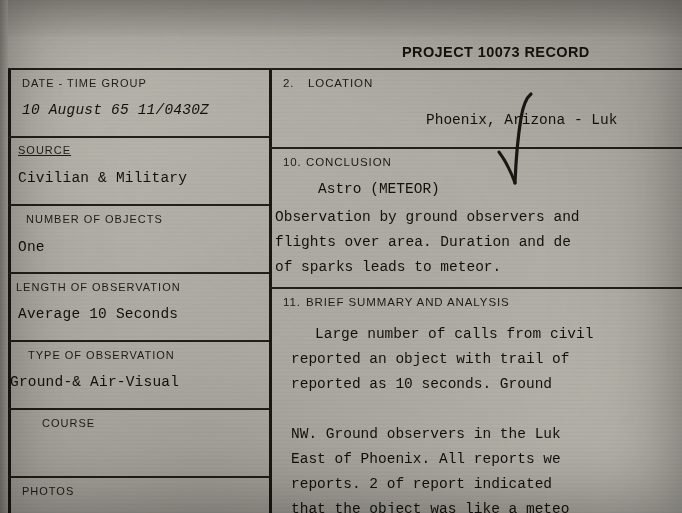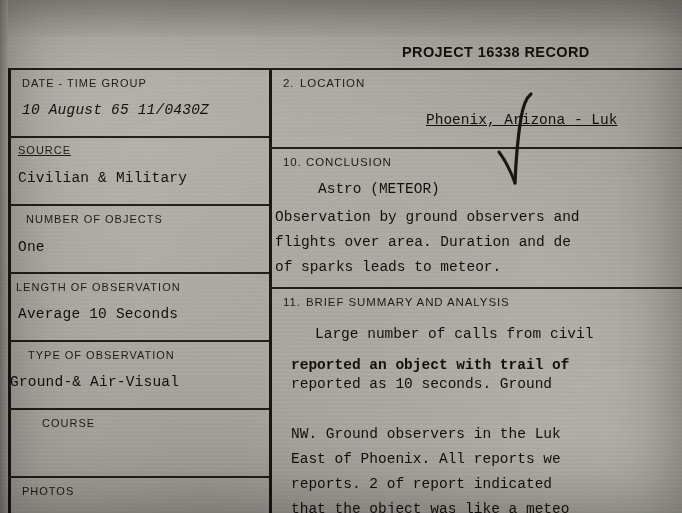--- a/index.html
+++ b/index.html
@@ -140,21 +140,21 @@
   .blurry { filter: blur(0.35px); }
 </style>
 </head>
 <body>
 
 <div id="scan">
 
   <div class="top-margin"></div>
   <div class="left-margin"></div>
 
-  <div class="doc-title blurry">PROJECT 16338 RECORD</div>
+  <div class="doc-title blurry">PROJECT 10073 RECORD</div>
 
   <div class="form">
 
     <div class="vrule outer-left"></div>
     <div class="vrule mid"></div>
 
     <div class="hrule" style="left:0px; top:0px; width:261px;"></div>
     <div class="hrule" style="left:0px; top:68px; width:261px;"></div>
     <div class="hrule" style="left:0px; top:136px; width:261px;"></div>
     <div class="hrule" style="left:0px; top:204px; width:261px;"></div>
@@ -179,35 +179,35 @@
     <div class="cell-value blurry" style="left:10px; top:238px;">Average 10 Seconds</div>
 
     <div class="cell-label blurry" style="left:20px; top:281px;">TYPE OF OBSERVATION</div>
     <div class="cell-value blurry" style="left:2px; top:306px;">Ground-&amp; Air-Visual</div>
 
     <div class="cell-label blurry" style="left:34px; top:349px;">COURSE</div>
 
     <div class="cell-label blurry" style="left:14px; top:417px;">PHOTOS</div>
 
     <div class="right-label blurry" style="left:275px; top:9px;">2.</div>
-    <div class="right-label blurry" style="left:292px; top:9px;">LOCATION</div>
-    <div class="right-text blurry" style="left:418px; top:44px;text-decoration:underline;">Phoenix, Arizona - Luk</div>
+    <div class="right-label blurry" style="left:300px; top:9px;">LOCATION</div>
+    <div class="right-text blurry" style="left:418px; top:44px;">Phoenix, Arizona - Luk</div>
 
     <div class="right-label blurry" style="left:275px; top:88px;">10.</div>
     <div class="right-label blurry" style="left:298px; top:88px;">CONCLUSION</div>
     <div class="right-text blurry" style="left:310px; top:113px;">Astro (METEOR)</div>
     <div class="right-text blurry" style="left:267px; top:141px;">Observation by ground observers and</div>
     <div class="right-text blurry" style="left:267px; top:166px;">flights over area.  Duration and de</div>
     <div class="right-text blurry" style="left:267px; top:191px;">of sparks leads to meteor.</div>
 
     <div class="right-label blurry" style="left:275px; top:228px;">11.</div>
     <div class="right-label blurry" style="left:298px; top:228px;">BRIEF SUMMARY AND ANALYSIS</div>
 
     <div class="right-text blurry" style="left:307px; top:258px;">Large number of calls from civil</div>
-    <div class="right-text blurry" style="left:283px; top:289px;font-weight:bold;">reported an object with trail of</div>
+    <div class="right-text blurry" style="left:283px; top:283px;">reported an object with trail of</div>
     <div class="right-text blurry" style="left:283px; top:308px;">reported as 10 seconds.  Ground</div>
     <div class="right-text blurry" style="left:283px; top:358px;">NW.  Ground observers in the Luk</div>
     <div class="right-text blurry" style="left:283px; top:383px;">East of Phoenix.  All reports we</div>
     <div class="right-text blurry" style="left:283px; top:408px;">reports. 2 of report indicated</div>
     <div class="right-text blurry" style="left:283px; top:433px;">that the object was like a meteo</div>
 
     <svg class="checkmark" width="110" height="110" style="left:455px; top:20px;" viewBox="0 0 110 110">
       <path d="M52 95 C53 70, 55 48, 58 30 C60 18, 63 10, 68 6" stroke="#1a1814" stroke-width="3.2" fill="none" stroke-linecap="round"></path>
       <path d="M52 95 C48 84, 42 72, 36 64" stroke="#1a1814" stroke-width="3.0" fill="none" stroke-linecap="round"></path>
     </svg>

